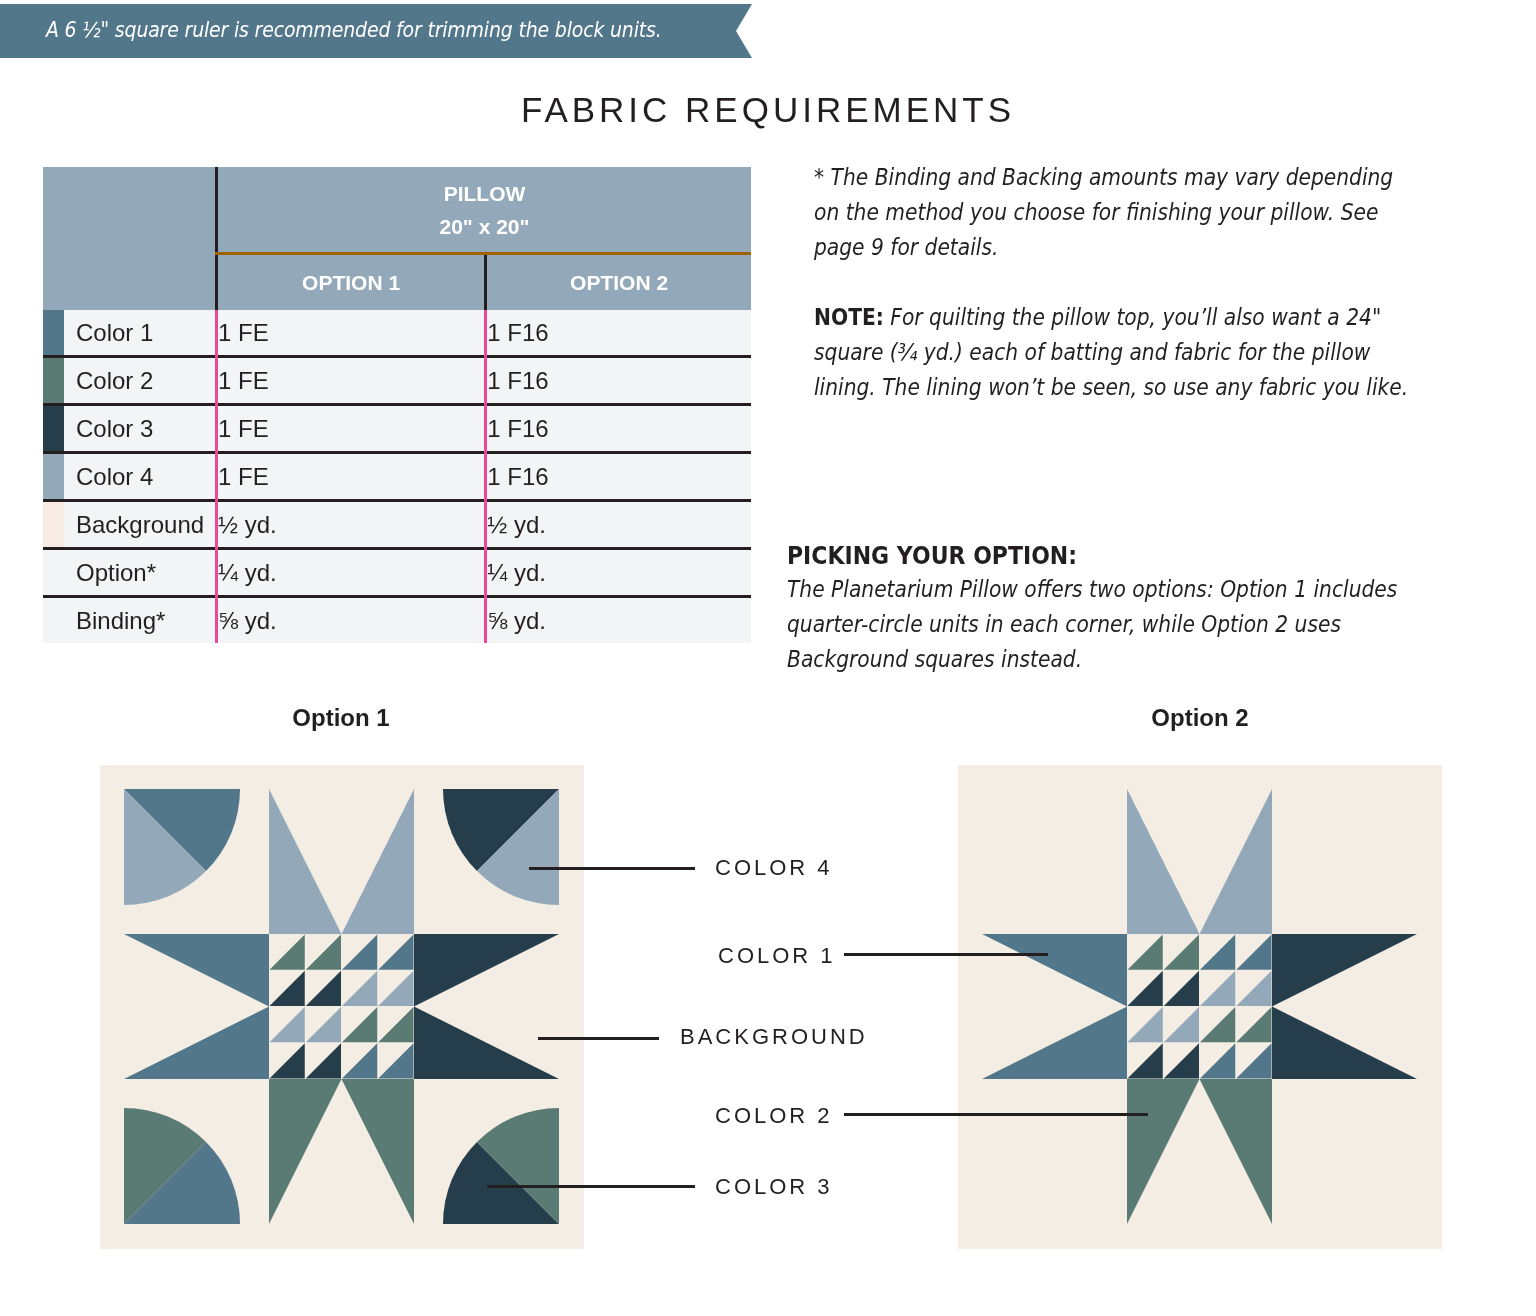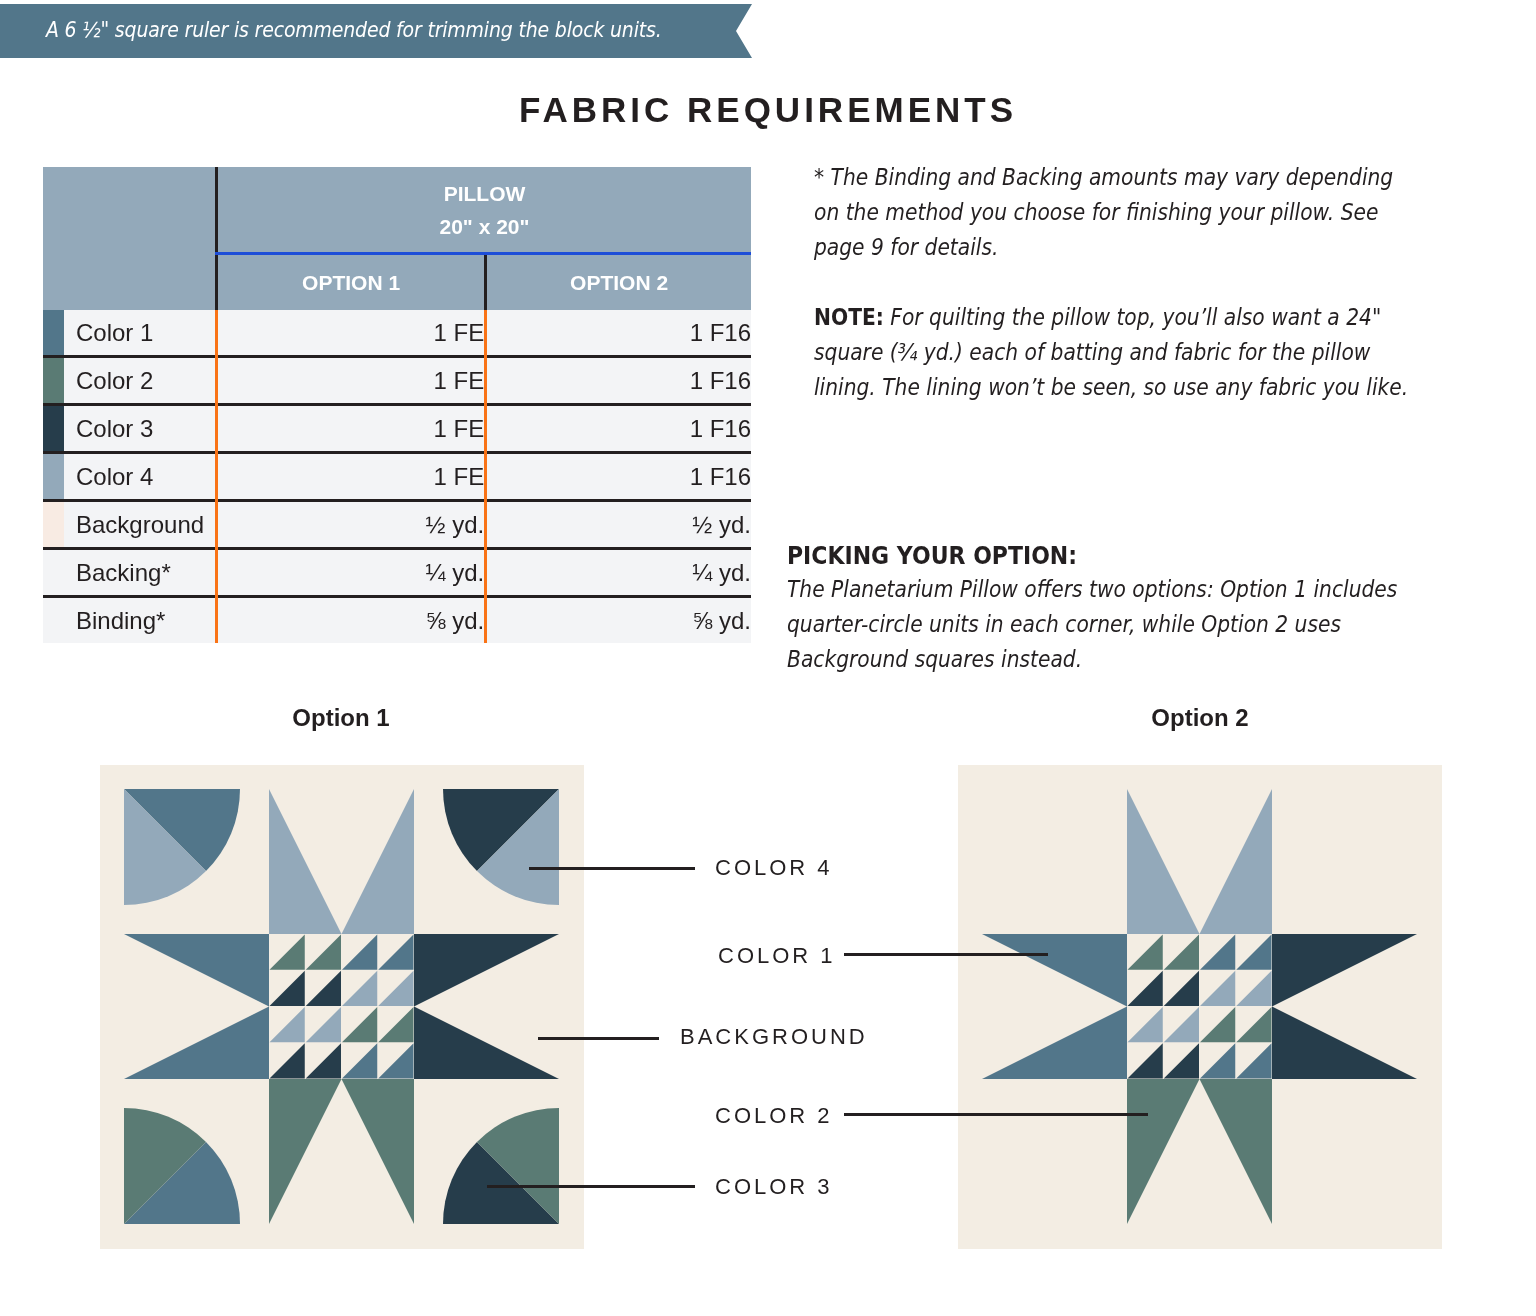--- a/index.html
+++ b/index.html
@@ -4,32 +4,32 @@
 <style>
   html, body { margin: 0; padding: 0; background: #ffffff; }
   body { width: 1536px; height: 1316px; position: relative; overflow: hidden;
          font-family: "Liberation Sans", "DejaVu Sans", sans-serif; color: #231f20; }
   .banner { position: absolute; left: 0; top: 4px; width: 752px; height: 54px; }
   .banner svg { position: absolute; left: 0; top: 0; }
   .banner-text { position: absolute; left: 46px; top: 13px; font-size: 22px; color: #ffffff;
                  font-style: italic; font-family: "DejaVu Sans", sans-serif; font-weight: 300;
                  letter-spacing: -0.2px; transform: scaleX(0.86); transform-origin: left center; white-space: nowrap; }
   .title { position: absolute; left: 0; width: 1536px; top: 90px; text-align: center;
-           font-size: 35px; font-weight: bold; letter-spacing: 4px; color: #231f20; }
+           font-size: 35px; font-weight: normal; letter-spacing: 4px; color: #231f20; }
 
   table.req { position: absolute; left: 43px; top: 167px; border-collapse: collapse; width: 708px; }
   table.req td, table.req th { padding: 0; }
   .hdr-cell { background: #93a9ba; color: #ffffff; font-weight: bold; text-align: center; }
-  .hdr-pillow { height: 85px; font-size: 21px; line-height: 33px; border-left: 3px solid #231f20; border-bottom: 3px solid #1d4ed8; }
+  .hdr-pillow { height: 85px; font-size: 21px; line-height: 33px; border-left: 3px solid #231f20; border-bottom: 3px solid #a16207; }
   .hdr-opt { height: 55px; font-size: 21px; border-left: 3px solid #231f20; }
   .hdr-blank { background: #93a9ba; width: 172px; }
   .row td { height: 45px; border-top: 3px solid #231f20; font-size: 24px; background: #f3f4f6; }
   .row:first-of-type td { border-top: none; }
   .row td.name { position: relative; padding-left: 33px; text-align: left; }
-  .row td.val { text-align: right; border-left: 3px solid #f97316; padding-left: 32px; }
+  .row td.val { text-align: left; border-left: 3px solid #ec4899; }
   .swatch { position: absolute; left: 0; top: 0; bottom: 0; width: 21px; }
 
   .notes { position: absolute; left: 814px; top: 160px; width: 680px; font-size: 23px; line-height: 35px;
            font-style: italic; font-family: "DejaVu Sans", sans-serif; transform: scaleX(0.88); transform-origin: left top; }
   .notes p { margin: 0 0 35px 0; }
   .notes b { font-style: normal; font-weight: bold; }
   .picking { position: absolute; left: 787px; top: 540px; width: 760px; font-family: "DejaVu Sans", sans-serif;
              transform: scaleX(0.88); transform-origin: left top; }
   .picking h3 { margin: 0; font-size: 25px; font-weight: bold; line-height: 32px; }
   .picking p { margin: 0; font-size: 23px; line-height: 35px; font-style: italic; }
@@ -86,21 +86,21 @@
         <td class="name"><span class="swatch" style="background: rgb(147, 169, 186);"></span><span>Color 4</span></td>
         <td class="val">1 FE</td>
         <td class="val">1 F16</td>
       </tr>
       <tr class="row">
         <td class="name"><span class="swatch" style="background: rgb(248, 235, 227);"></span><span>Background</span></td>
         <td class="val">½ yd.</td>
         <td class="val">½ yd.</td>
       </tr>
       <tr class="row">
-        <td class="name"><span>Backing*</span></td>
+        <td class="name"><span>Option*</span></td>
         <td class="val">¼ yd.</td>
         <td class="val">¼ yd.</td>
       </tr>
       <tr class="row">
         <td class="name"><span>Binding*</span></td>
         <td class="val">⅝ yd.</td>
         <td class="val">⅝ yd.</td>
       </tr>
     </tbody>
 </table>

